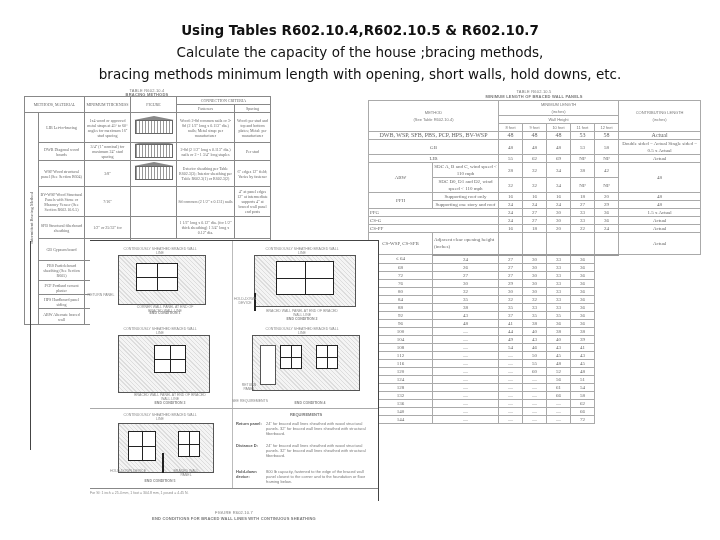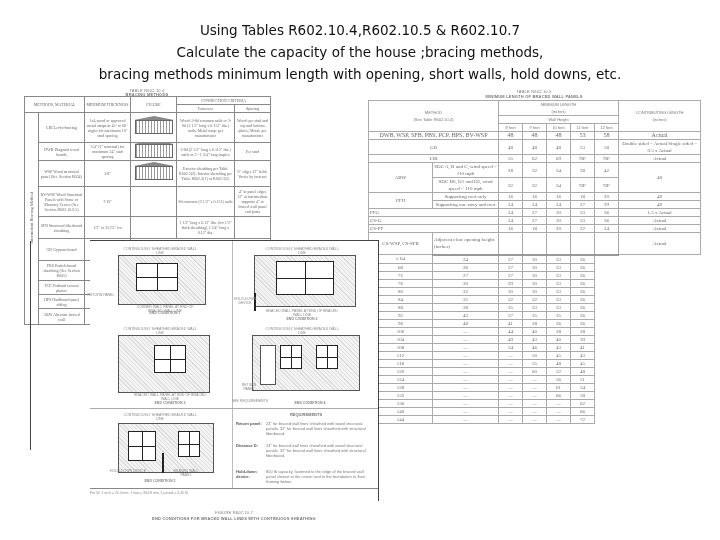--- a/index.html
+++ b/index.html
@@ -1,18 +1,18 @@
 <!DOCTYPE html>
 <html><head>
 <meta charset="utf-8">
 <style>
   html,body{margin:0;padding:0;background:#fff;}
   body{width:720px;height:540px;position:relative;overflow:hidden;font-family:"Liberation Sans",sans-serif;color:#111;}
   .title{position:absolute;left:0;width:720px;text-align:center;font-family:"DejaVu Sans",sans-serif;font-size:13.5px;line-height:22px;color:#111;}
-  .t1{top:19px;font-weight:normal;}
+  .t1{top:19px;font-weight:bold;}
   .t2{top:41px;}
   .t3{top:63px;}
   .cap{position:absolute;text-align:center;font-size:4px;color:#777;letter-spacing:.2px;}
   table{border-collapse:collapse;}
   
   #lt{position:absolute;left:24px;top:96px;width:246px;}
   #lt table{width:246px;table-layout:fixed;}
   #lt td,#lt th{border:1px solid #888;font-size:4px;line-height:5px;color:#666;text-align:center;padding:1px;font-family:"Liberation Serif",serif;font-weight:normal;overflow:hidden;}
   #lt .side{writing-mode:vertical-rl;transform:rotate(180deg);font-size:4.5px;color:#666;}
   .house{display:inline-block;width:36px;height:12px;border:1px solid #666;background:repeating-linear-gradient(90deg,#999 0 1px,#fff 1px 3px);position:relative;}

